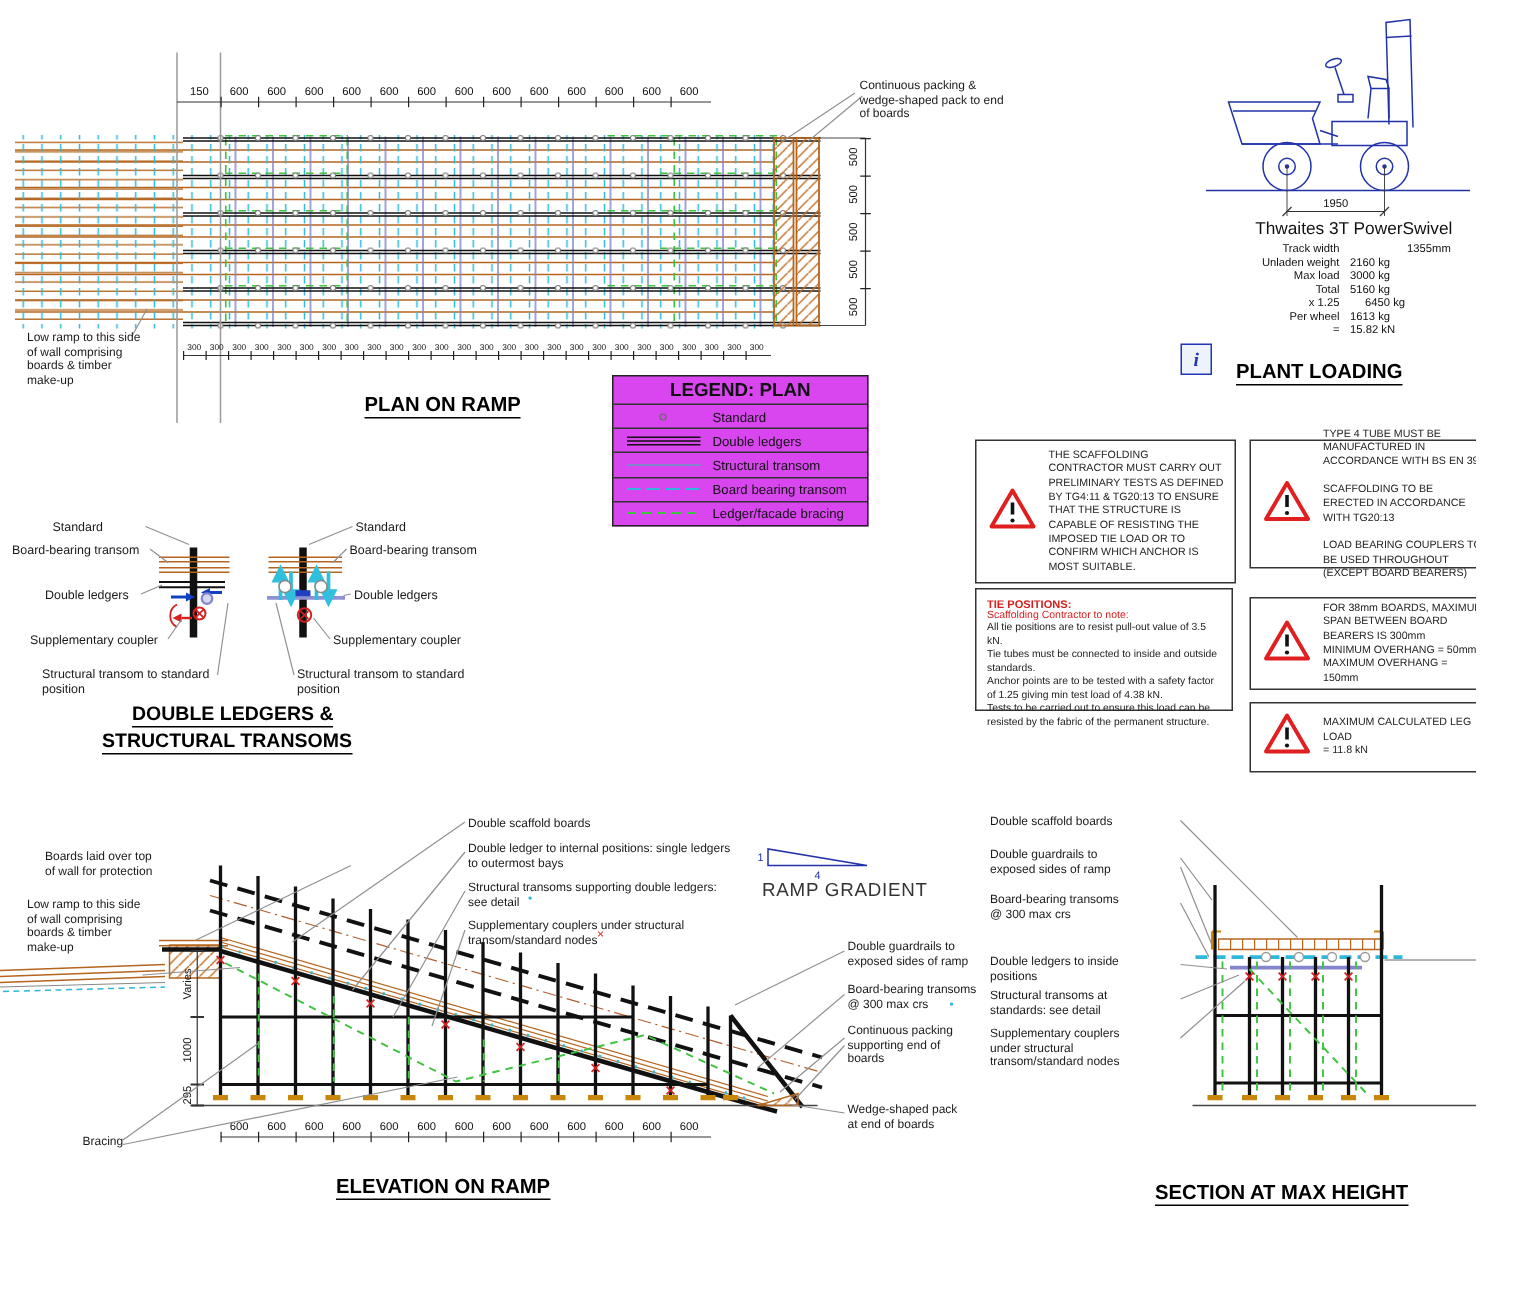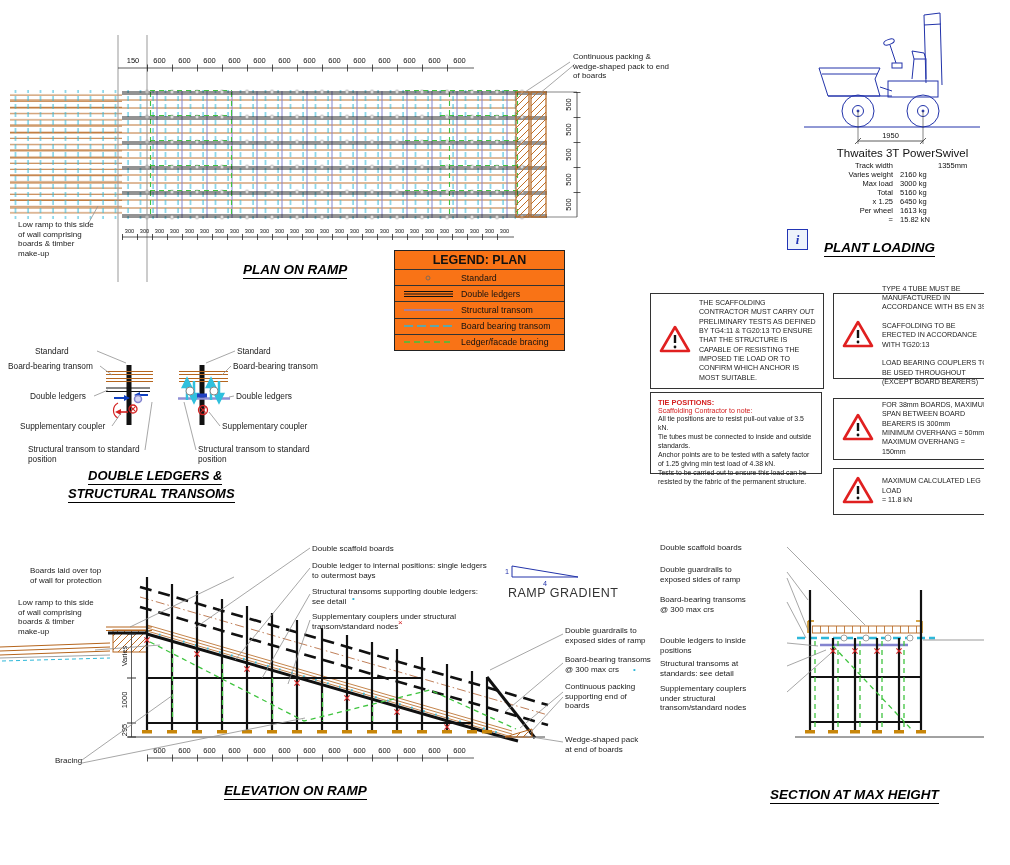--- a/index.html
+++ b/index.html
@@ -8,32 +8,32 @@
   #art{position:absolute;left:0;top:0;}
   #art text{font-family:"Liberation Sans",sans-serif;}
   .dimtxt text{font-size:7.5px;text-anchor:middle;fill:#111;}
   .dimtxt-sm text{font-size:5.6px;text-anchor:middle;fill:#111;}
   .svgdim{font-size:7.5px;text-anchor:middle;fill:#111;}
   .svgdim-b{font-size:7.2px;text-anchor:middle;fill:#2233aa;}
   .lbl{position:absolute;font-size:8px;line-height:1.2;color:#1a1a1a;white-space:pre-line;}
   .lbl.r{text-align:left;}
   .lbl.det{font-size:8.3px;}
   .title{position:absolute;font-weight:bold;font-size:13.5px;color:#000;white-space:nowrap;
-         border-bottom:1.6px solid #000;padding-bottom:1px;font-style:italic;}
+         border-bottom:1.6px solid #000;padding-bottom:1px;}
   .title.sm{font-size:13px;}
   .hdr-plain{position:absolute;font-size:12.5px;color:#333;letter-spacing:.5px;}
   .marker{position:absolute;font-size:8px;}
   .note{position:absolute;border:1.2px solid #333;background:#fff;display:flex;align-items:center;
         gap:7px;padding:5px 7px;box-sizing:border-box;}
   .note .txt{font-size:7.1px;line-height:1.32;color:#222;white-space:pre-line;}
   .note .tri{flex:0 0 34px;}
   .tie .tt{font-size:7.4px;font-weight:bold;color:#d42020;}
   .tie .ts{font-size:7px;color:#d42020;}
   .tie .tb{font-size:6.9px;line-height:1.3;color:#222;white-space:pre-line;margin-top:1px;}
-  #legend{position:absolute;left:394px;top:250px;width:171px;border:1.5px solid #222;background:#f97316;box-sizing:border-box;}
+  #legend{position:absolute;left:408px;top:250px;width:171px;border:1.5px solid #222;background:#d946ef;box-sizing:border-box;}
   #legend .lg-hdr{font-size:12.5px;font-weight:bold;text-align:center;padding:2px 0;color:#111;}
   #legend .lg-row{display:flex;align-items:center;height:15.2px;border-top:1px solid #333;}
   #legend .lg-sym{flex:0 0 66px;display:flex;justify-content:center;}
   #legend .lg-txt{font-size:8.8px;color:#111;}
   .prow{position:absolute;left:808px;width:170px;display:flex;font-size:7.5px;color:#111;}
   .prow .pl{flex:0 0 85px;text-align:right;}
   .prow .pv{padding-left:7px;}
   #plantname{position:absolute;left:810px;top:147px;width:185px;text-align:center;
              font-size:11.5px;color:#111;}
   #infoicon{position:absolute;left:787px;top:229px;width:19px;height:19px;border:1.7px solid #2235b5;
@@ -569,32 +569,32 @@
 position</div>
 <div class="title sm" style="left:88px;top:468px;">DOUBLE LEDGERS &amp;</div>
 <div class="title sm" style="left:68px;top:486px;">STRUCTURAL TRANSOMS</div>
 
 <div id="plantname">Thwaites 3T PowerSwivel</div>
 <div class="prow" style="top:161px;gap:38px;">
       <span class="pl">Track width</span>
       <span class="pv">1355mm</span>
     </div>
 <div class="prow" style="top:170px;">
-      <span class="pl">Varies weight</span>
+      <span class="pl">Unladen weight</span>
       <span class="pv">2160 kg</span>
     </div>
 <div class="prow" style="top:179px;">
       <span class="pl">Max load</span>
       <span class="pv">3000 kg</span>
     </div>
 <div class="prow" style="top:188px;">
       <span class="pl">Total</span>
       <span class="pv">5160 kg</span>
     </div>
-<div class="prow" style="top:197px;">
+<div class="prow" style="top:197px;gap:10px;">
       <span class="pl">x 1.25</span>
       <span class="pv">6450 kg</span>
     </div>
 <div class="prow" style="top:206px;">
       <span class="pl">Per wheel</span>
       <span class="pv">1613 kg</span>
     </div>
 <div class="prow" style="top:215px;">
       <span class="pl">=</span>
       <span class="pv">15.82 kN</span>

